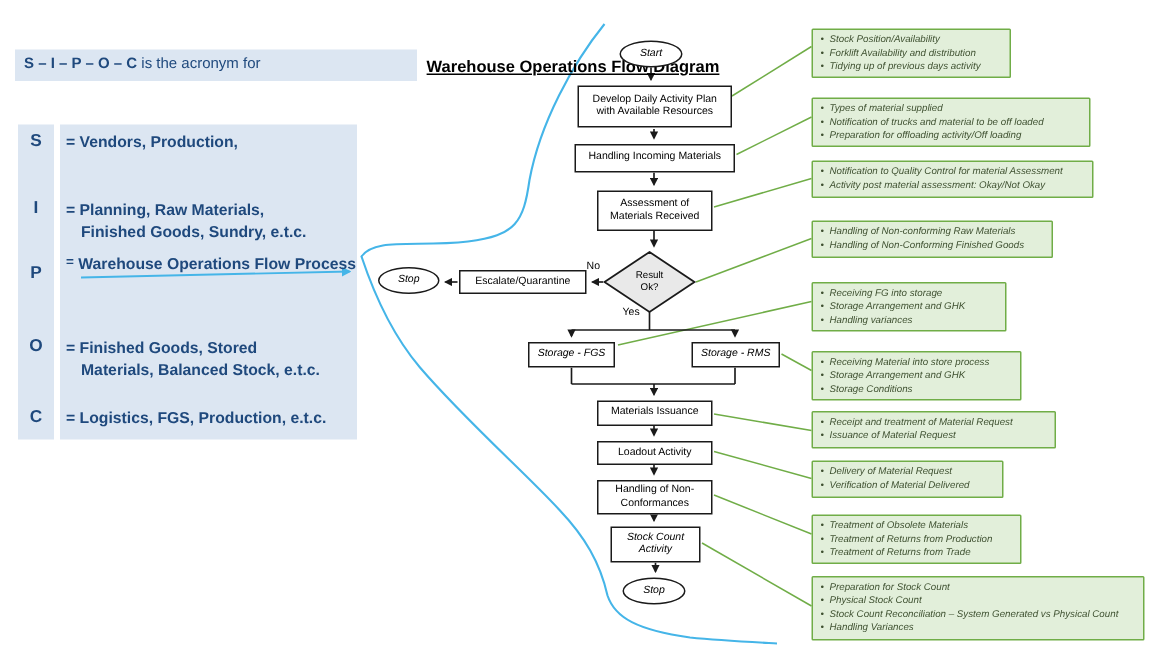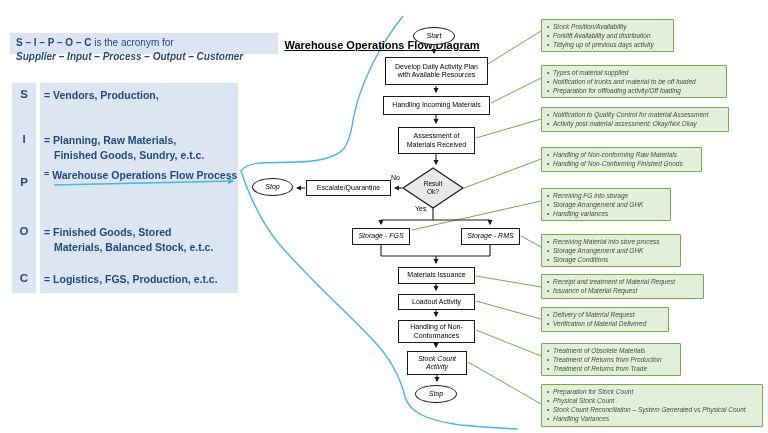--- a/index.html
+++ b/index.html
@@ -95,21 +95,20 @@
       <line x1="437" y1="375" x2="437" y2="381" marker-end="url(#ah)"></line>
     </g>
 
     <polygon points="433,168 463,188 433,208 403,188" fill="#e9e9e9" stroke="#1a1a1a" stroke-width="1.2"></polygon>
   </svg>
 
   <div class="title">Warehouse Operations Flow Diagram</div>
 
   <div class="sipoc-header">
     <div><span class="b">S – I – P – O – C</span><span> is the acronym for</span></div>
-    <div class="line2">Supplier – Input – Process – Output – Customer</div>
   </div>
 
   <div class="letter" style="top:88px;">S</div>
   <div class="letter" style="top:133px;">I</div>
   <div class="letter" style="top:176px;">P</div>
   <div class="letter" style="top:225px;">O</div>
   <div class="letter" style="top:272px;">C</div>
 
   <div class="defrow" style="top:133px;">
     <span>= Planning, Raw Materials,</span>

